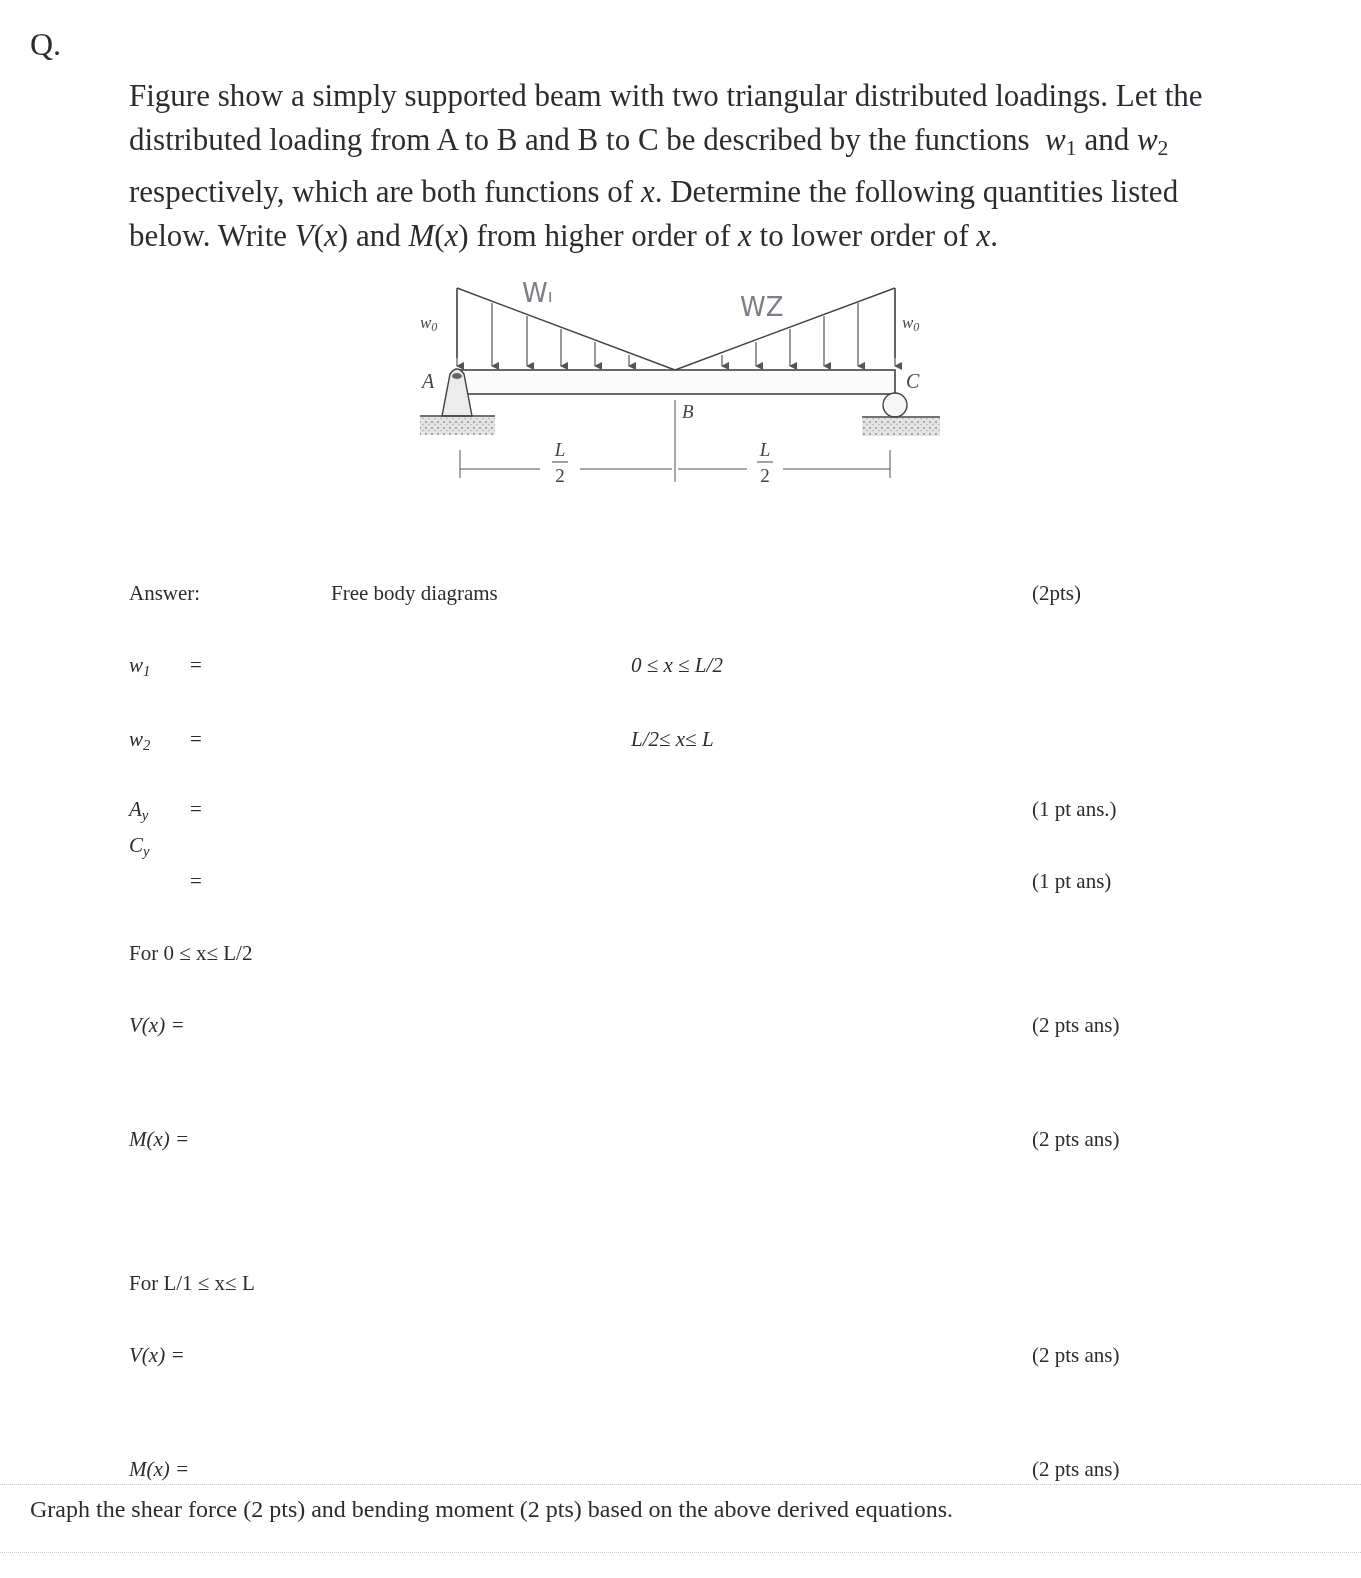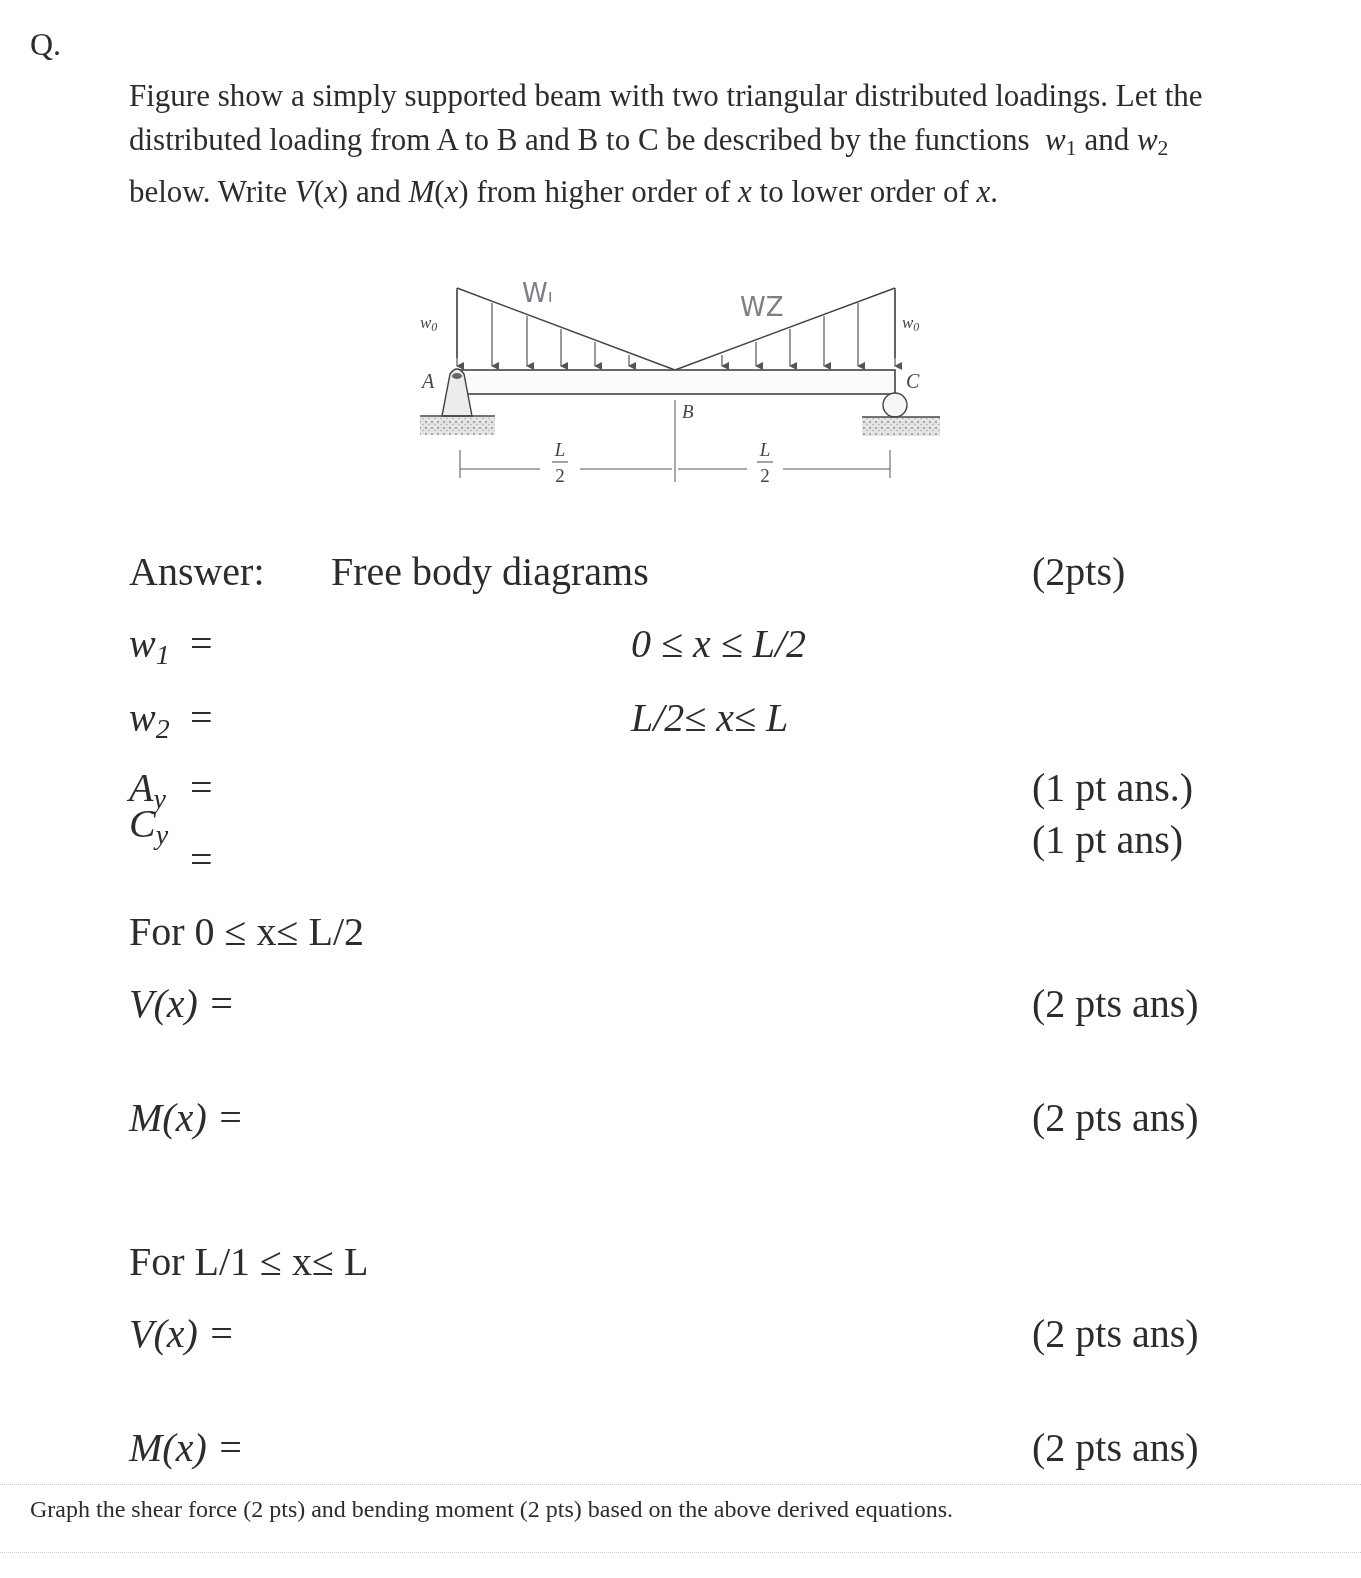--- a/index.html
+++ b/index.html
@@ -16,40 +16,41 @@
     .q-body {
       left: 129px; top: 26px; width: 1200px;
       font-size: 31px; line-height: 44px;
       white-space: normal;
       margin-top: 48px;
     }
     .q-body .line { display: block; white-space: nowrap; }
     i, .it { font-style: italic; }
     sub { font-size: 0.7em; vertical-align: -0.25em; font-style: normal; }
     .fig { left: 400px; top: 270px; width: 560px; height: 230px; }
-    .t31 { font-size: 40px; }
+    .t31 { font-size: 21px; margin-top: 33px; }
     .ans-label { left: 129px; top: 548px; }
     .fbd-label { left: 331px; top: 548px; }
     .pts { left: 1032px; }
     .var { left: 129px; }
     .eq { left: 190px; }
     .range { left: 631px; }
     .sep-line {
       position: absolute; left: 0; width: 1361px; height: 0;
       border-top: 1px dotted #c9c9c9;
     }
     .final { left: 30px; top: 1496px; font-size: 24px; }
   </style>
 </head>
 <body>
 
 <div class="abs q-label">Q.</div>
 <div class="abs q-body">
   <span class="line">Figure show a simply supported beam with two triangular distributed loadings.  Let the</span>
   <span class="line"><span>distributed loading from A to B and B to C be described by the functions</span>&nbsp;&nbsp;<i>w</i><sub>1</sub> <span>and</span> <i>w</i><sub>2</sub></span>
+  <span class="line"><span>respectively, which are both functions of</span> <i>x</i><span>. Determine the following quantities listed</span></span>
   <span class="line"><span>below. Write</span> <i>V</i>(<i>x</i>) <span>and</span> <i>M</i>(<i>x</i>) <span>from higher order of</span> <i>x</i> <span>to lower order of</span> <i>x</i><span>.</span></span>
 </div>
 
 <div class="abs fig">
   <svg width="560" height="230" viewBox="0 0 560 230" xmlns="http://www.w3.org/2000/svg">
     <defs>
       <pattern id="ground" width="6" height="6" patternUnits="userSpaceOnUse">
         <rect width="6" height="6" fill="#e4e4e4"></rect>
         <circle cx="2" cy="2" r="0.9" fill="#8a8a8a"></circle>
         <circle cx="5" cy="4.5" r="0.7" fill="#a0a0a0"></circle>
@@ -132,21 +133,21 @@
 <div class="abs t31 var" style="top:694px"><i>w</i><sub class="it">2</sub></div>
 <div class="abs t31 eq" style="top:694px">=</div>
 <div class="abs t31 range it" style="top:694px">L/2≤  x≤ L</div>
 
 <div class="abs t31 var" style="top:764px"><i>A</i><sub class="it">y</sub></div>
 <div class="abs t31 eq" style="top:764px">=</div>
 <div class="abs t31 pts" style="top:764px">(1 pt ans.)</div>
 
 <div class="abs t31 var" style="top:800px"><i>C</i><sub class="it">y</sub></div>
 <div class="abs t31 eq" style="top:836px">=</div>
-<div class="abs t31 pts" style="top:816px">(1 pt ans)</div>
+<div class="abs t31 pts" style="top:836px">(1 pt ans)</div>
 
 <div class="abs t31 var" style="top:908px">For 0 ≤  x≤ L/2</div>
 <div class="abs t31 var it" style="top:980px">V(x) =</div>
 <div class="abs t31 pts" style="top:980px">(2 pts ans)</div>
 <div class="abs t31 var it" style="top:1094px">M(x) =</div>
 <div class="abs t31 pts" style="top:1094px">(2 pts ans)</div>
 
 <div class="abs t31 var" style="top:1238px">For L/1 ≤  x≤ L</div>
 <div class="abs t31 var it" style="top:1310px">V(x) =</div>
 <div class="abs t31 pts" style="top:1310px">(2 pts ans)</div>

